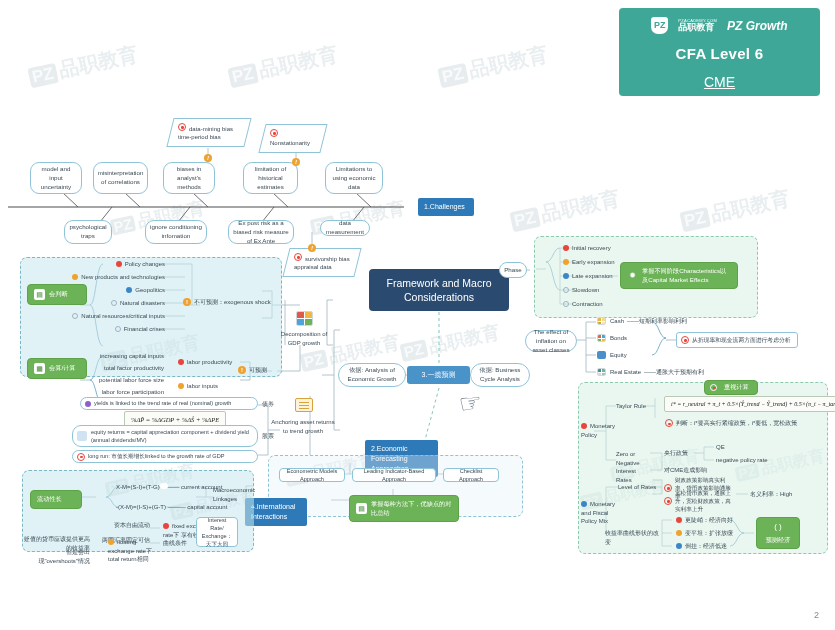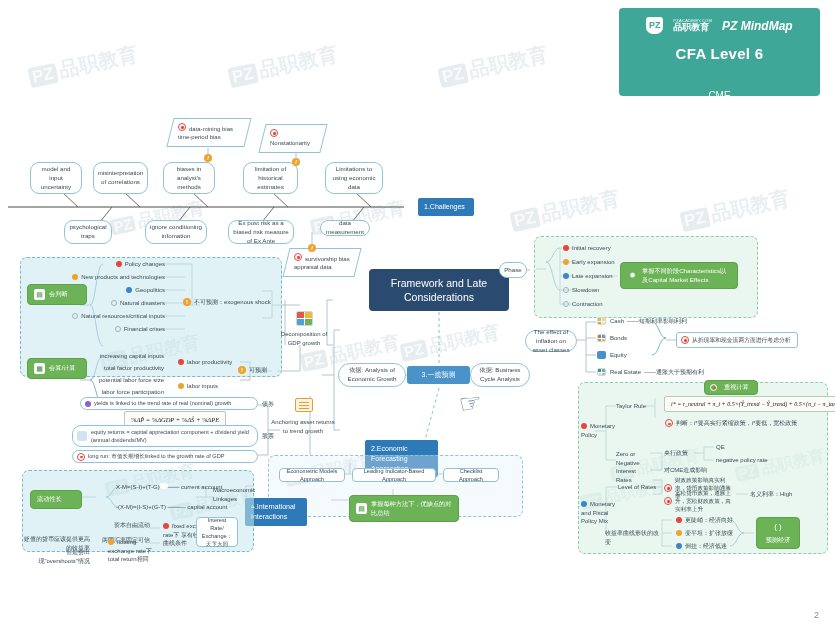--- a/index.html
+++ b/index.html
@@ -43,21 +43,21 @@
   .logo-row { display:flex; align-items:center; justify-content:center; gap:10px; padding-top:9px; }
   .logo-badge {
     width: 17px; height: 17px; background:#fff; color:#3fa797;
     font-size: 9px; font-weight: bold; line-height: 17px;
     border-radius: 3px 3px 7px 7px;
   }
   .logo-cn { font-size: 9px; font-weight: bold; line-height: 1.05; text-align:left;}
   .logo-cn small { font-size:4px; font-weight:normal; display:block; letter-spacing:.3px;}
   .logo-name { font-size: 12px; font-style: italic; font-weight: bold; }
   .logo-title { font-size: 15px; font-weight: bold; margin-top: 11px; letter-spacing:.3px;}
-  .logo-sub { font-size: 10px; margin-top: 28px; text-decoration: underline; }
+  .logo-sub { font-size: 14px; margin-top: 12px; text-decoration: underline; }
 
   
   .node {
     position: absolute;
     border: 1px solid #8fc4d8;
     border-radius: 9px;
     background: #ffffff;
     color: #3a4a55;
     font-size: 6.2px;
     line-height: 1.45;
@@ -268,27 +268,27 @@
     </g>
   </svg>
 
   <div class="logo-box">
     <div class="logo-row">
       <div class="logo-badge">PZ</div>
       <div class="logo-cn">
         <small>PZACADEMY.COM</small>
         <span>品职教育</span>
       </div>
-      <div class="logo-name">PZ MindMap</div>
+      <div class="logo-name">PZ Growth</div>
     </div>
     <div class="logo-title">CFA Level 6</div>
     <div class="logo-sub">CME</div>
   </div>
 
-  <div class="center-node">Framework and Late Considerations</div>
+  <div class="center-node">Framework and Macro Considerations</div>
 
   <div class="blue-box" style="left:418px;top:198px;width:56px;">1.Challenges</div>
 
   <div class="node ctr" style="left:30px;top:162px;width:52px;height:32px;">model and input uncertainty</div>
   <div class="node ctr" style="left:93px;top:162px;width:55px;height:32px;">misinterpretation of correlations</div>
   <div class="node ctr" style="left:163px;top:162px;width:52px;height:32px;">biases in analyst's methods</div>
   <div class="node ctr" style="left:243px;top:162px;width:55px;height:32px;">limitation of historical estimates</div>
   <div class="node ctr" style="left:325px;top:162px;width:58px;height:32px;">Limitations to using economic data</div>
 
   <div class="node ctr" style="left:64px;top:220px;width:48px;height:24px;">psychological traps</div>

